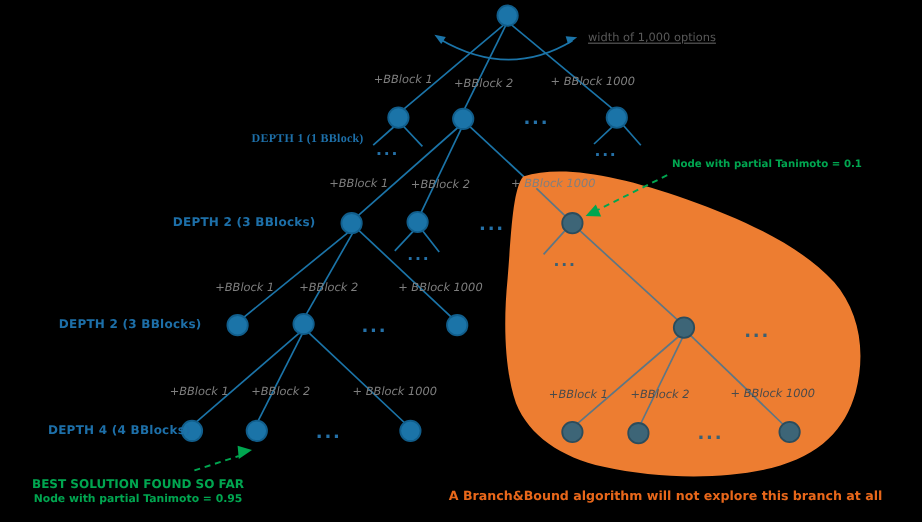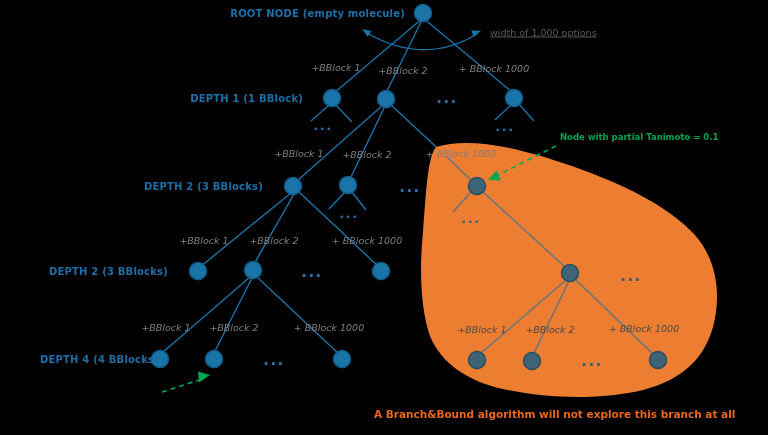--- a/index.html
+++ b/index.html
@@ -105,24 +105,23 @@
     <g>
       <line class="garrow" x1="556" y1="146" x2="498" y2="175"></line>
       <polygon class="ghead" points="488,180 496.5,170.5 501,180.5"></polygon>
     </g>
     <g>
       <line class="garrow" x1="162" y1="392" x2="199" y2="380"></line>
       <polygon class="ghead" points="210,375 199,382.5 198,371.5"></polygon>
     </g>
   </svg>
 
-  <div class="txt ryc lbl-blue" style="right:363px;top:13px;">ROOT NODE (empty molecule)</div>
   <div class="txt lyc lbl-width" style="left:490px;top:32px;">width of 1,000 options</div>
 
-  <div class="txt ryc lbl-blue" style="right:465px;top:98px;">DEPTH 1 (1 BBlock)</div>
+  <div class="txt ryc lbl-blue" style="right:465px;top:116px;font-family:Liberation Serif, serif;">DEPTH 1 (1 BBlock)</div>
   <div class="txt ryc lbl-blue" style="right:505px;top:186px;">DEPTH 2 (3 BBlocks)</div>
   <div class="txt ryc lbl-blue" style="right:600px;top:271px;">DEPTH 2 (3 BBlocks)</div>
   <div class="txt ryc lbl-blue" style="right:609px;top:359px;">DEPTH 4 (4 BBlocks)</div>
 
   <div class="txt ctr lbl-edge" style="left:336px;top:67px;">+BBlock 1</div>
   <div class="txt ctr lbl-edge" style="left:403px;top:70px;">+BBlock 2</div>
   <div class="txt ctr lbl-edge" style="left:494px;top:68px;">+ BBlock 1000</div>
 
   <div class="txt ctr lbl-edge" style="left:299px;top:153px;">+BBlock 1</div>
   <div class="txt ctr lbl-edge" style="left:367px;top:154px;">+BBlock 2</div>
@@ -145,16 +144,20 @@
   <div class="txt ctr dots" style="left:312px;top:272px;">...</div>
   <div class="txt ctr dots muted" style="left:631px;top:276px;">...</div>
   <div class="txt ctr dots" style="left:274px;top:360px;">...</div>
   <div class="txt ctr dots muted" style="left:592px;top:361px;">...</div>
   <div class="txt ctr dots small" style="left:323px;top:126px;">...</div>
   <div class="txt ctr dots small" style="left:505px;top:127px;">...</div>
   <div class="txt ctr dots small" style="left:349px;top:214px;">...</div>
   <div class="txt ctr dots small muted" style="left:471px;top:219px;">...</div>
 
   <div class="txt lyc green sz1" style="left:560px;top:137px;">Node with partial Tanimoto = 0.1</div>
+  <div class="txt best-block">
+    <div class="green best-line1">BEST SOLUTION FOUND SO FAR</div>
+    <div class="green best-line2">Node with partial Tanimoto = 0.95</div>
+  </div>
 
   <div class="txt lyc orange-note" style="left:374px;top:414px;">A Branch&amp;Bound algorithm will not explore this branch at all</div>
 
 </div>
 
 </body></html>

